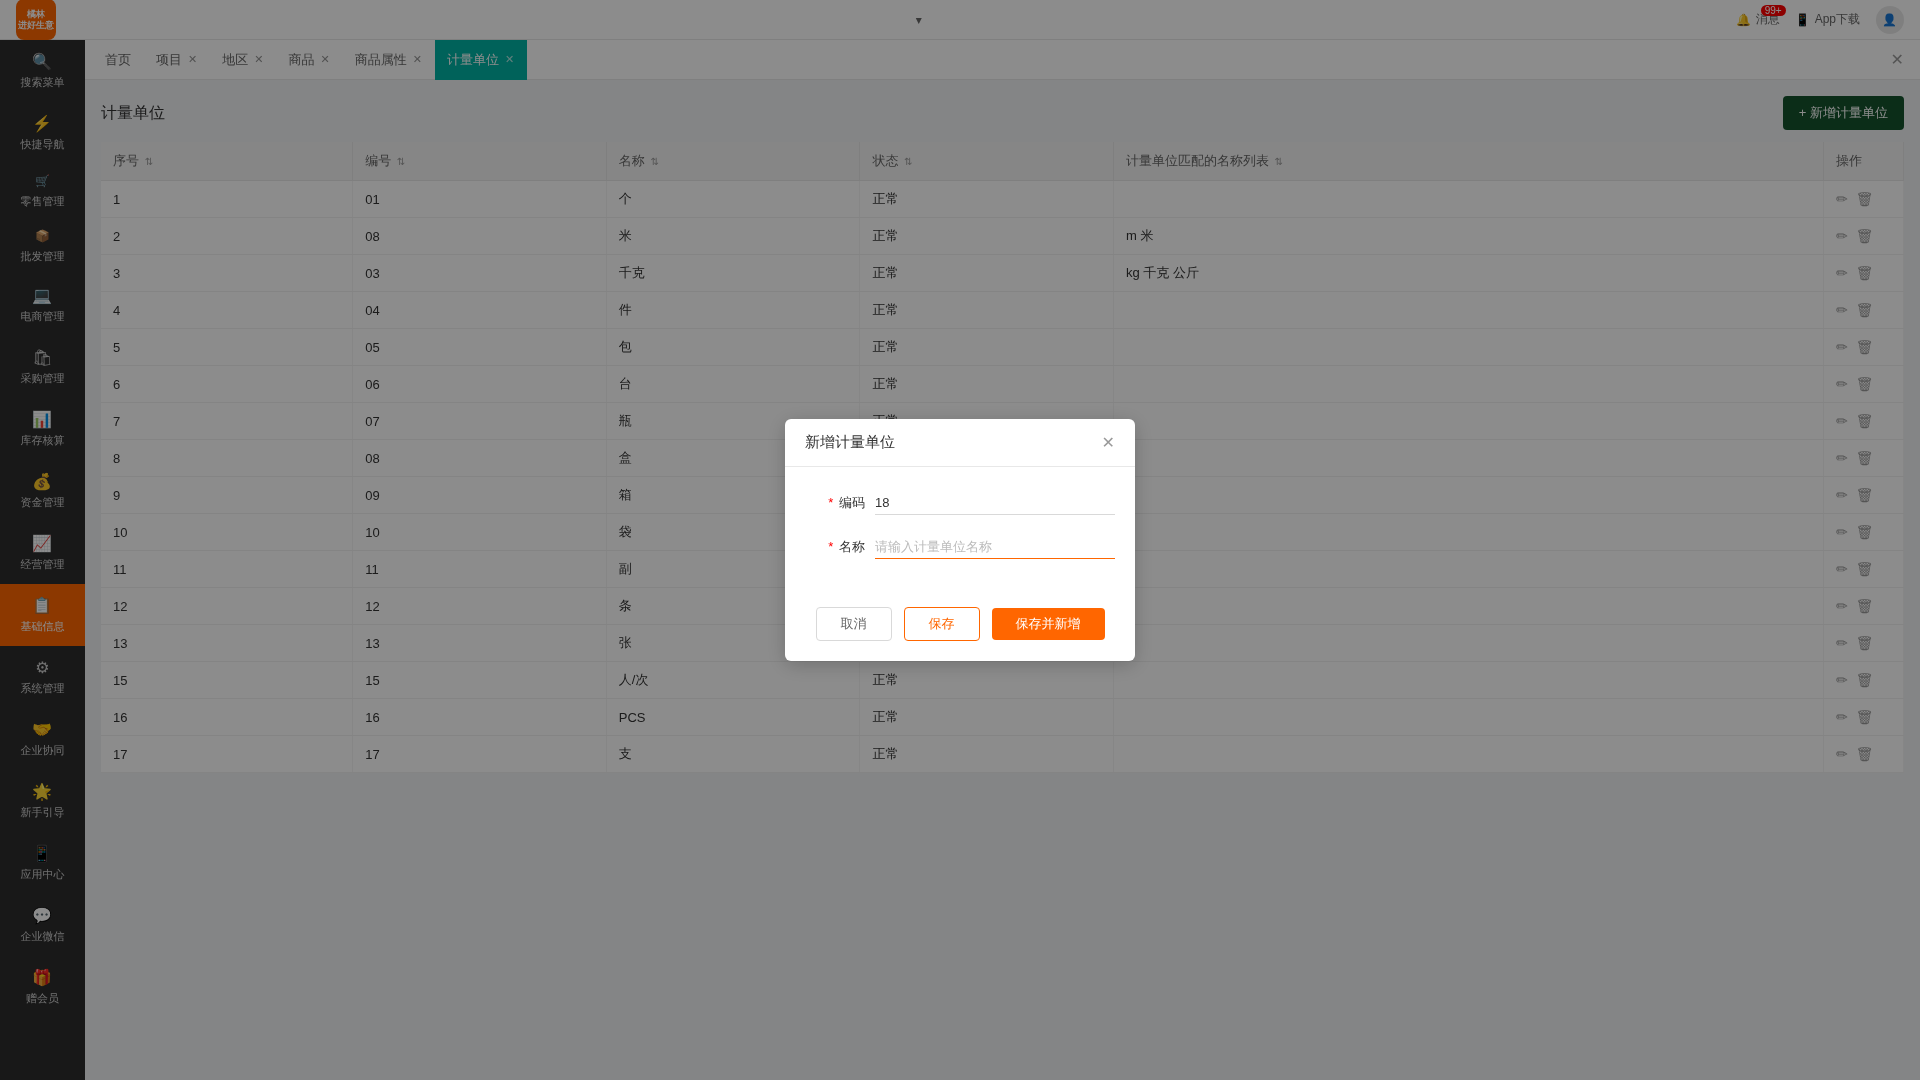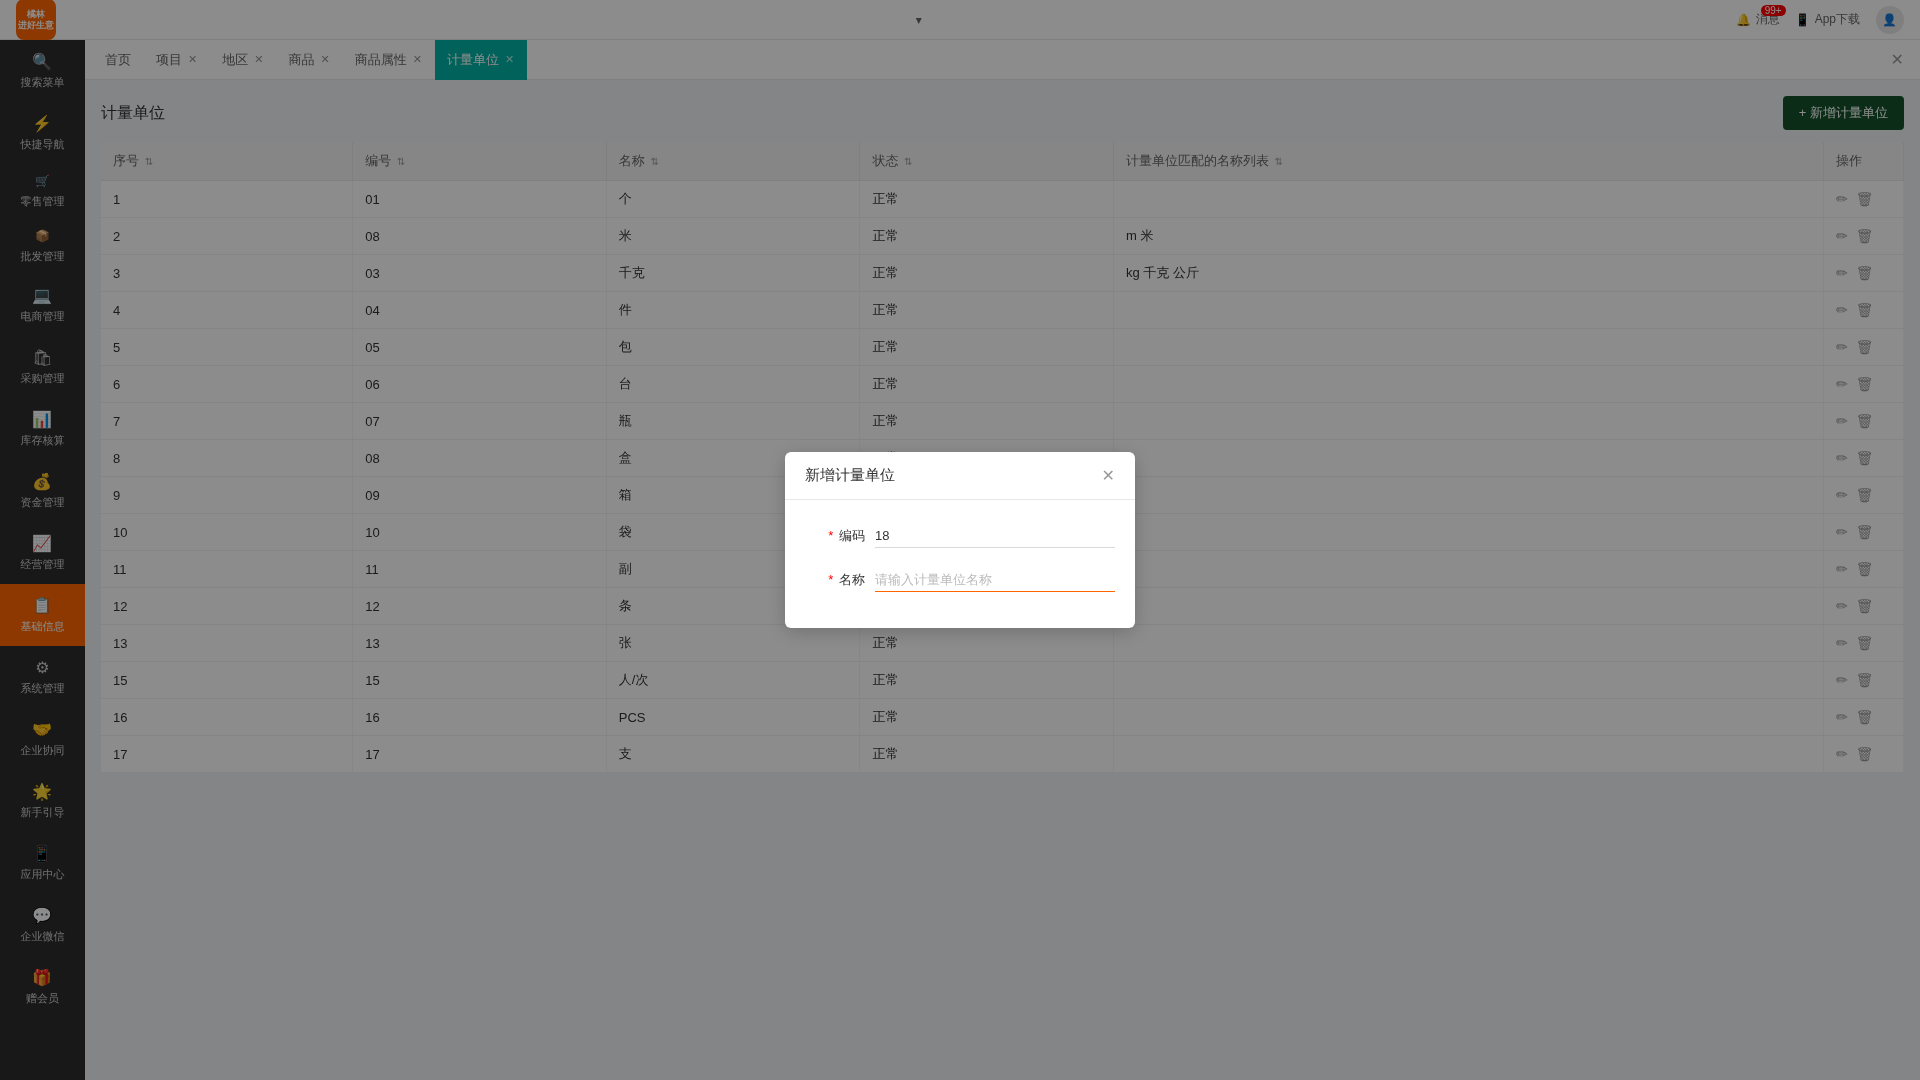--- a/index.html
+++ b/index.html
@@ -726,14 +726,19 @@
         <input class="form-input" value="18" style="">
       </div>
       <div class="form-row">
         <div class="form-label">
           <span class="required-star">*</span>
           <span>名称</span>
         </div>
         <input class="form-input active-input" placeholder="请输入计量单位名称" style="">
       </div>
     </div>
+    <div class="modal-footer">
+      <button class="btn-cancel">取消</button>
+      <button class="btn-save">保存</button>
+      <button class="btn-save-new">保存并新增</button>
+    </div>
   </div>
 </div>
 
 </body></html>

